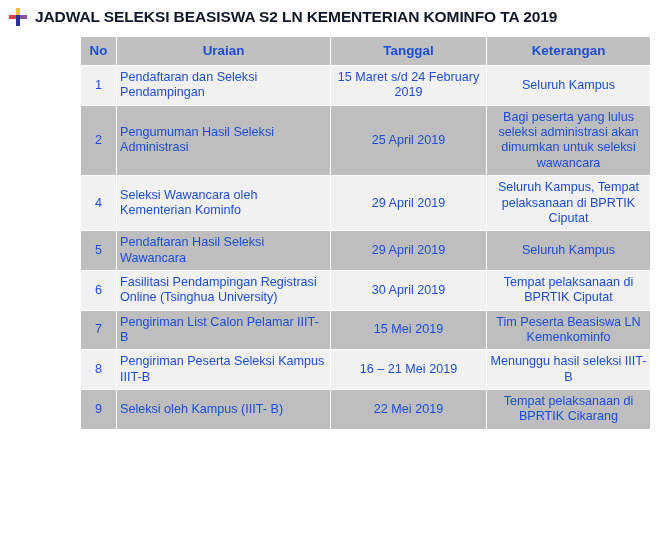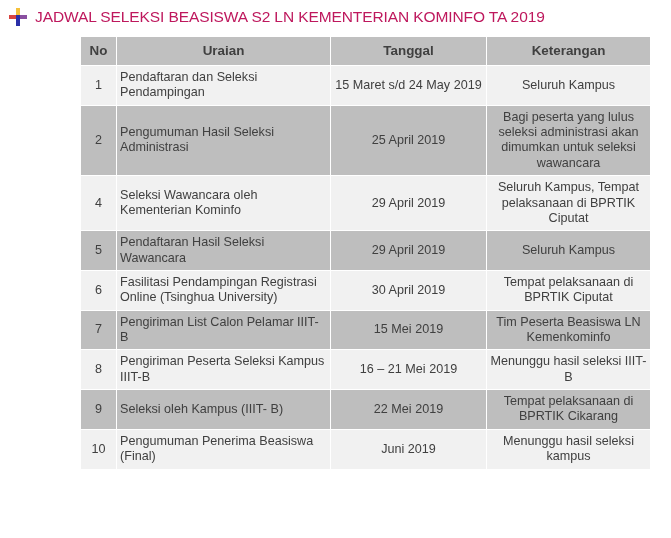--- a/index.html
+++ b/index.html
@@ -37,22 +37,22 @@
     height: 20px;
     margin-left: 8px;
     margin-right: 7px;
     flex: 0 0 auto;
     position: relative;
   }
   .title-icon svg { display: block; }
 
   .title-text {
     font-size: 15.5px;
-    font-weight: normal;
-    color: #be185d;
+    font-weight: bold;
+    color: #0f172a;
     letter-spacing: -0.1px;
     white-space: nowrap;
   }
 
   
   .table-wrap {
     position: absolute;
     left: 80px;
     top: 36px;
     width: 570px;
@@ -69,21 +69,21 @@
   table.sched col.c-ur   { width: 214px; }
   table.sched col.c-tg   { width: 156px; }
   table.sched col.c-ket  { width: 164px; }
 
   table.sched th,
   table.sched td {
     border: 1px solid #ffffff;
     vertical-align: middle;
     padding: 4px 3px;
     font-size: 12.6px;
-    color: #404040;
+    color: #1d4ed8;
     line-height: 1.22;
   }
 
   
   table.sched thead th {
     background: #c0c0c0;
     font-weight: bold;
     text-align: center;
     font-size: 13.4px;
     height: 22px;
@@ -139,21 +139,21 @@
           <th>No</th>
           <th>Uraian</th>
           <th>Tanggal</th>
           <th>Keterangan</th>
         </tr>
       </thead>
       <tbody id="tbody">
           <tr class="row-light">
             <td class="no">1</td>
             <td class="uraian">Pendaftaran dan Seleksi Pendampingan</td>
-            <td class="tanggal">15 Maret s/d 24 May 2019</td>
+            <td class="tanggal">15 Maret s/d 24 February 2019</td>
             <td class="keterangan">Seluruh Kampus</td>
           </tr>
           <tr class="row-dark">
             <td class="no">2</td>
             <td class="uraian">Pengumuman Hasil Seleksi Administrasi</td>
             <td class="tanggal">25 April 2019</td>
             <td class="keterangan">Bagi peserta yang lulus seleksi administrasi akan dimumkan untuk seleksi wawancara</td>
           </tr>
           <tr class="row-light">
             <td class="no">4</td>
@@ -184,23 +184,17 @@
             <td class="uraian">Pengiriman Peserta Seleksi Kampus IIIT-B</td>
             <td class="tanggal">16 – 21 Mei 2019</td>
             <td class="keterangan">Menunggu hasil seleksi IIIT-B</td>
           </tr>
           <tr class="row-dark">
             <td class="no">9</td>
             <td class="uraian">Seleksi oleh Kampus (IIIT- B)</td>
             <td class="tanggal">22 Mei 2019</td>
             <td class="keterangan">Tempat pelaksanaan di BPRTIK Cikarang</td>
           </tr>
-          <tr class="row-light">
-            <td class="no">10</td>
-            <td class="uraian">Pengumuman Penerima Beasiswa (Final)</td>
-            <td class="tanggal">Juni 2019</td>
-            <td class="keterangan">Menunggu hasil seleksi kampus</td>
-          </tr>
         </tbody>
     </table>
   </div>
 
 </div>
 
 </body></html>

